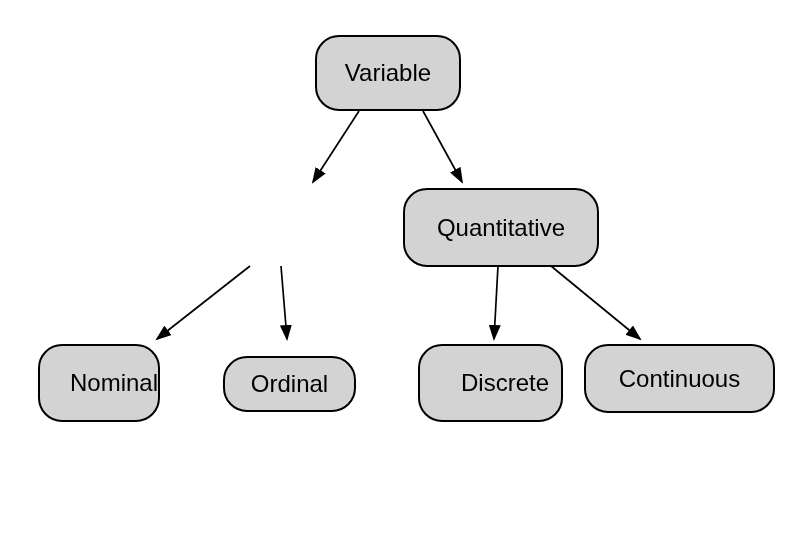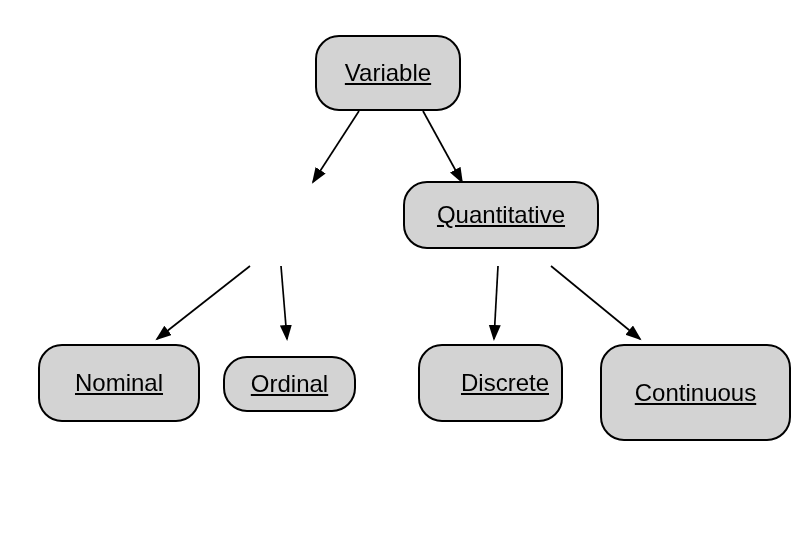--- a/index.html
+++ b/index.html
@@ -24,36 +24,35 @@
   }
   .node {
     position: absolute;
     box-sizing: border-box;
     background: #d3d3d3;
     border: 2px solid #000000;
     border-radius: 24px;
     display: flex;
     align-items: center;
     justify-content: center;
-    text-decoration: underline;
   }
   .node-label {
     color: #000000;
     font-size: 24px;
     line-height: 1;
     white-space: nowrap;
   }
   
   .node-variable     { left: 315px; top: 35px;  width: 146px; height: 76px; }
   .node-qualitative  { left: 190px; top: 188px; width: 176px; height: 77px; }
-  .node-quantitative { left: 403px; top: 181px; width: 196px; height: 68px; }
-  .node-nominal      { left: 38px;  top: 344px; width: 162px; height: 78px; }
+  .node-quantitative { left: 403px; top: 188px; width: 196px; height: 79px; }
+  .node-nominal      { left: 38px;  top: 344px; width: 122px; height: 78px; justify-content: flex-end; }
   .node-ordinal      { left: 223px; top: 356px; width: 133px; height: 56px; }
   .node-discrete     { left: 418px; top: 344px; width: 145px; height: 78px; padding-left: 29px; }
-  .node-continuous   { left: 600px; top: 344px; width: 191px; height: 97px; }
+  .node-continuous   { left: 584px; top: 344px; width: 191px; height: 69px; }
   .edge {
     stroke: #000000;
     stroke-width: 1.7;
     fill: none;
   }
 </style>
 </head>
 <body>
 
 <div class="canvas">

